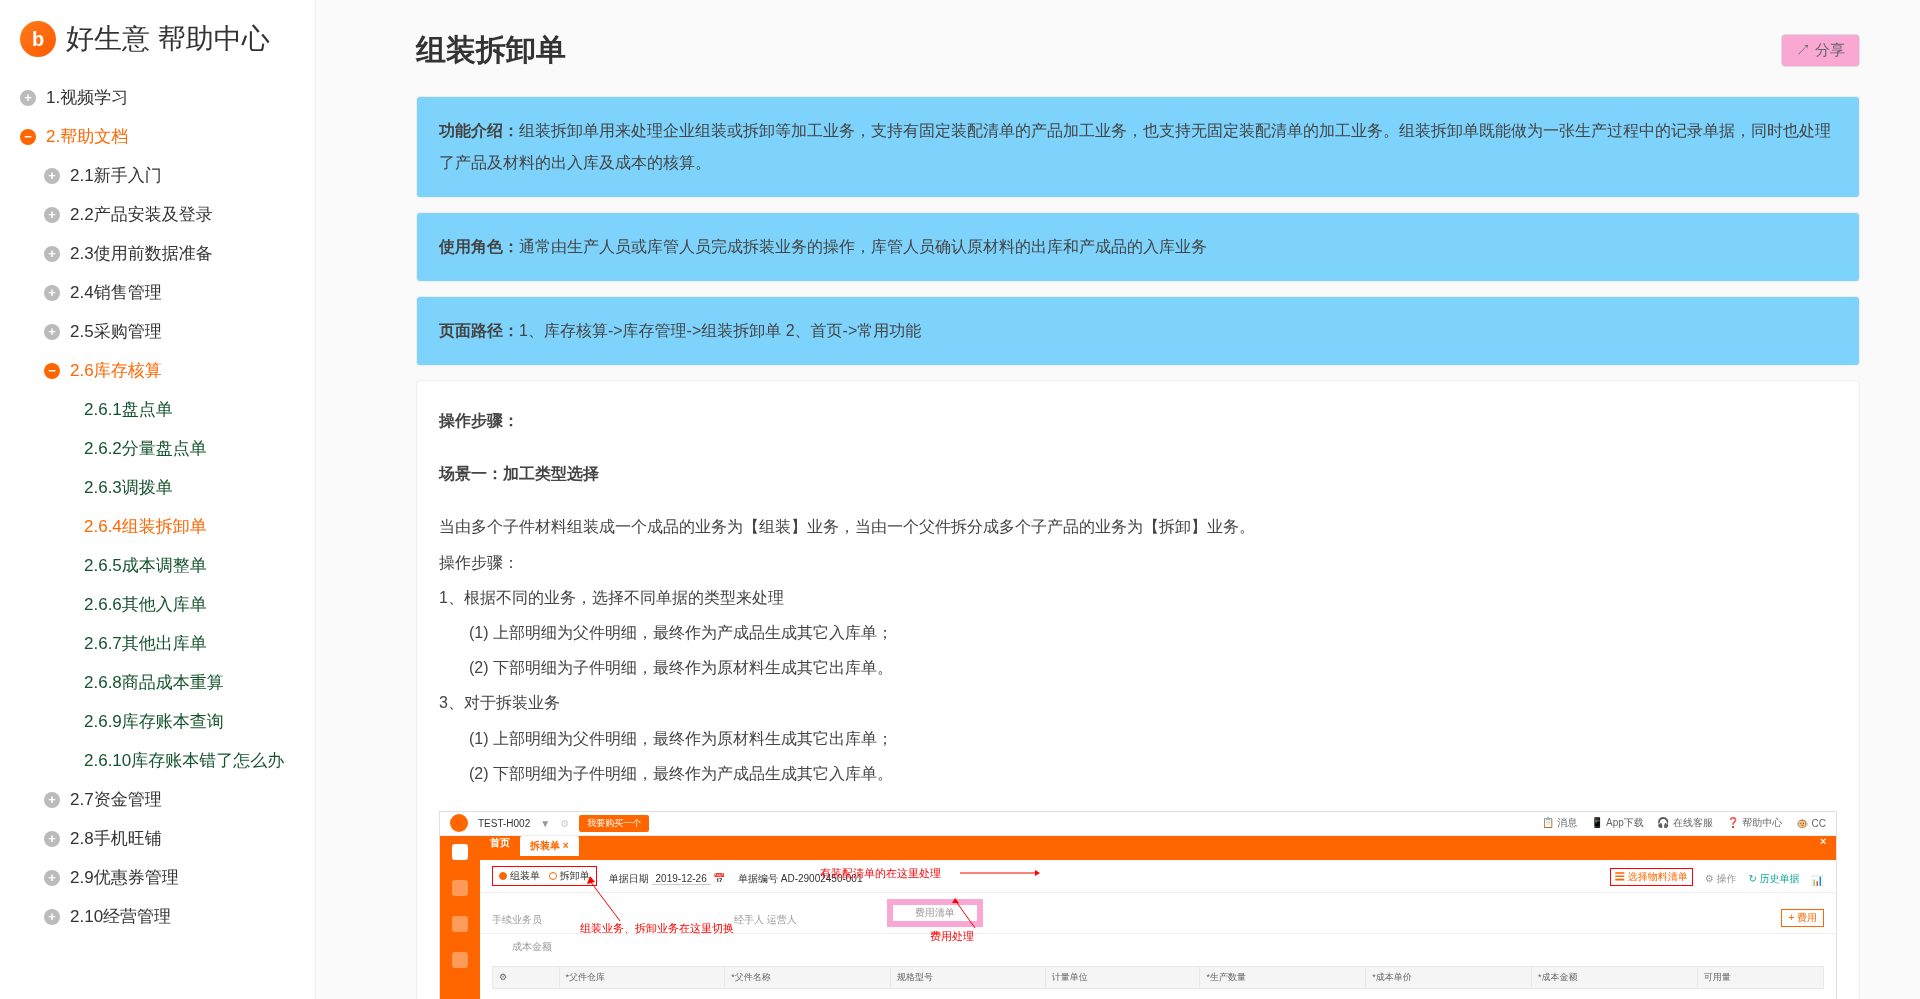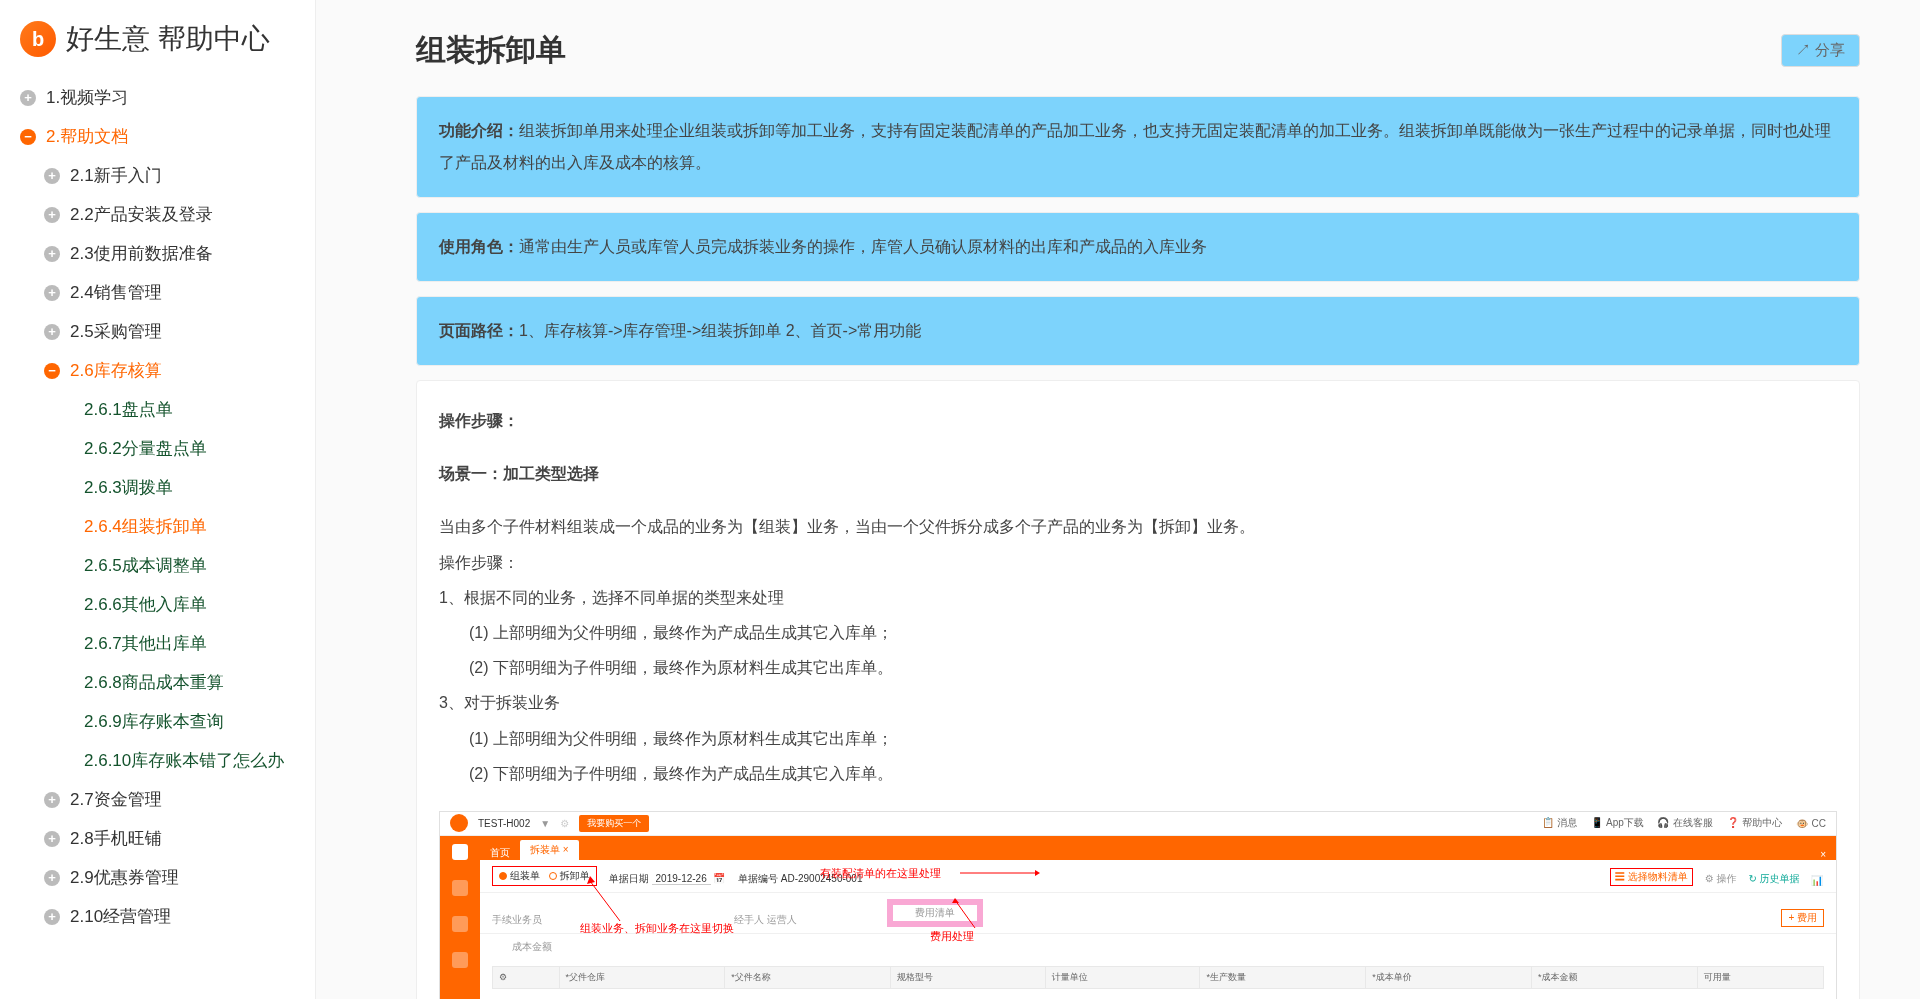--- a/index.html
+++ b/index.html
@@ -17,39 +17,39 @@
 .nav .level1 { color: #333; font-weight: 500; display: flex; align-items: center; }
 .nav .level2 { padding-left: 24px; color: #333; display: flex; align-items: center; font-size: 17px; }
 .nav .level3 { padding-left: 64px; color: #14532d; font-size: 17px; }
 .nav .active { color: #ff6600; }
 .nav .expanded { color: #ff6600; }
 .plus { display: inline-block; width: 16px; height: 16px; border-radius: 50%; background: #bbb; color: #fff; text-align: center; line-height: 15px; font-size: 13px; margin-right: 10px; font-weight: bold; }
 .minus { background: #ff6600; }
 .main { flex: 1; padding: 30px 60px 0 100px; overflow: hidden; background: #fafafa; }
 .title-row { display: flex; justify-content: space-between; align-items: center; margin-bottom: 25px; }
 .page-title { font-size: 30px; font-weight: 600; color: #333; }
-.share-btn { border: 1px solid #ddd; padding: 6px 14px; border-radius: 4px; color: #666; background: #7dd3fc; cursor: pointer; font-size: 15px; }
+.share-btn { border: 1px solid #ddd; padding: 6px 14px; border-radius: 4px; color: #666; background: #f9a8d4; cursor: pointer; font-size: 15px; }
 .info-card { background: #7dd3fc; border: 1px solid #eee; border-radius: 4px; padding: 18px 22px; margin-bottom: 14px; line-height: 2; font-size: 16px; color: #444; }
 .info-label { font-weight: 600; }
 .content-card { background: #fff; border: 1px solid #eee; border-radius: 4px; padding: 22px; font-size: 16px; }
 .content-card .section-title { font-weight: 600; margin-bottom: 18px; }
 .content-card p { line-height: 2.2; color: #444; }
 .content-card .indent1 { padding-left: 30px; }
 .screenshot-embed { margin-top: 20px; border: 1px solid #e0e0e0; height: 340px; background: #f9f9f9; position: relative; overflow: hidden; font-size: 10px; }
 .ss-top { height: 24px; background: #fff; border-bottom: 1px solid #eee; display: flex; align-items: center; padding: 0 10px; justify-content: space-between; }
 .ss-top-left { display: flex; align-items: center; gap: 10px; }
 .ss-logo { width: 18px; height: 18px; background: #ff6600; border-radius: 50%; }
 .ss-top-right { display: flex; gap: 14px; color: #666; align-items: center; }
 .ss-orange-btn { background: #ff6600; color: #fff; padding: 2px 8px; border-radius: 2px; font-size: 9px; }
 .ss-body { display: flex; height: calc(100% - 24px); }
 .ss-left-bar { width: 40px; background: #ff6600; display: flex; flex-direction: column; align-items: center; padding-top: 8px; gap: 20px; }
 .ss-left-bar .ico { width: 16px; height: 16px; background: rgba(255,255,255,0.35); border-radius: 3px; }
 .ss-left-bar .ico.active { background: #fff; }
 .ss-content { flex: 1; background: #fff; position: relative; }
-.ss-tabs { height: 24px; background: #ff6600; display: flex; align-items: flex-end; padding: 0 10px; gap: 10px; color: #fff; font-size: 10px; }
+.ss-tabs { height: 24px; background: #ff6600; display: flex; align-items: flex-start; padding: 0 10px; gap: 10px; color: #fff; font-size: 10px; font-weight: bold; }
 .ss-tab-active { background: #fff; color: #ff6600; padding: 3px 10px; border-radius: 2px 2px 0 0; }
 .ss-form-row { display: flex; align-items: flex-end; padding: 6px 12px; gap: 12px; border-bottom: 1px solid #f0f0f0; font-size: 10px; flex-wrap: wrap; }
 .ss-radio { display: inline-flex; align-items: center; gap: 3px; }
 .ss-radio .dot { width: 8px; height: 8px; border-radius: 50%; border: 1px solid #ff6600; }
 .ss-radio .dot.on { background: #ff6600; }
 .ss-radio-box { border: 1px solid #ff0000; padding: 2px 6px; }
 .ss-annota { color: #ff0000; font-size: 11px; position: absolute; }
 .ss-arrow { position: absolute; }
 .ss-table { width: calc(100% - 24px); margin: 6px 12px; border-collapse: collapse; font-size: 9px; }
 .ss-table th, .ss-table td { border: 1px solid #e8e8e8; padding: 4px 6px; text-align: left; color: #666; }

